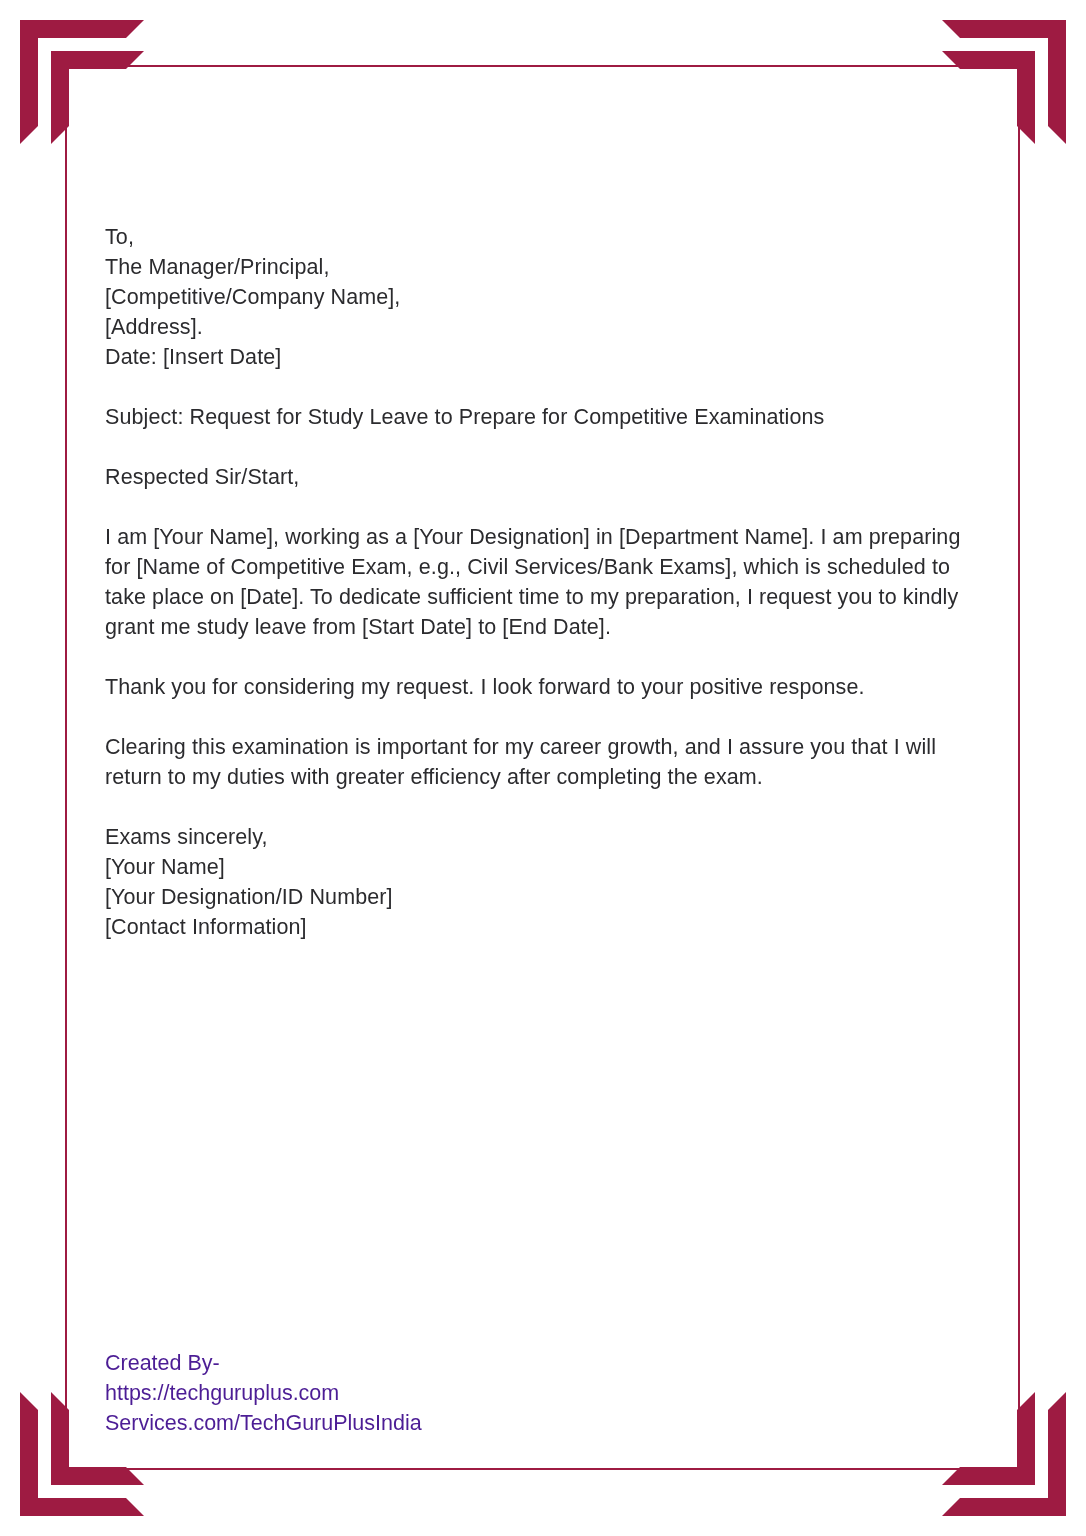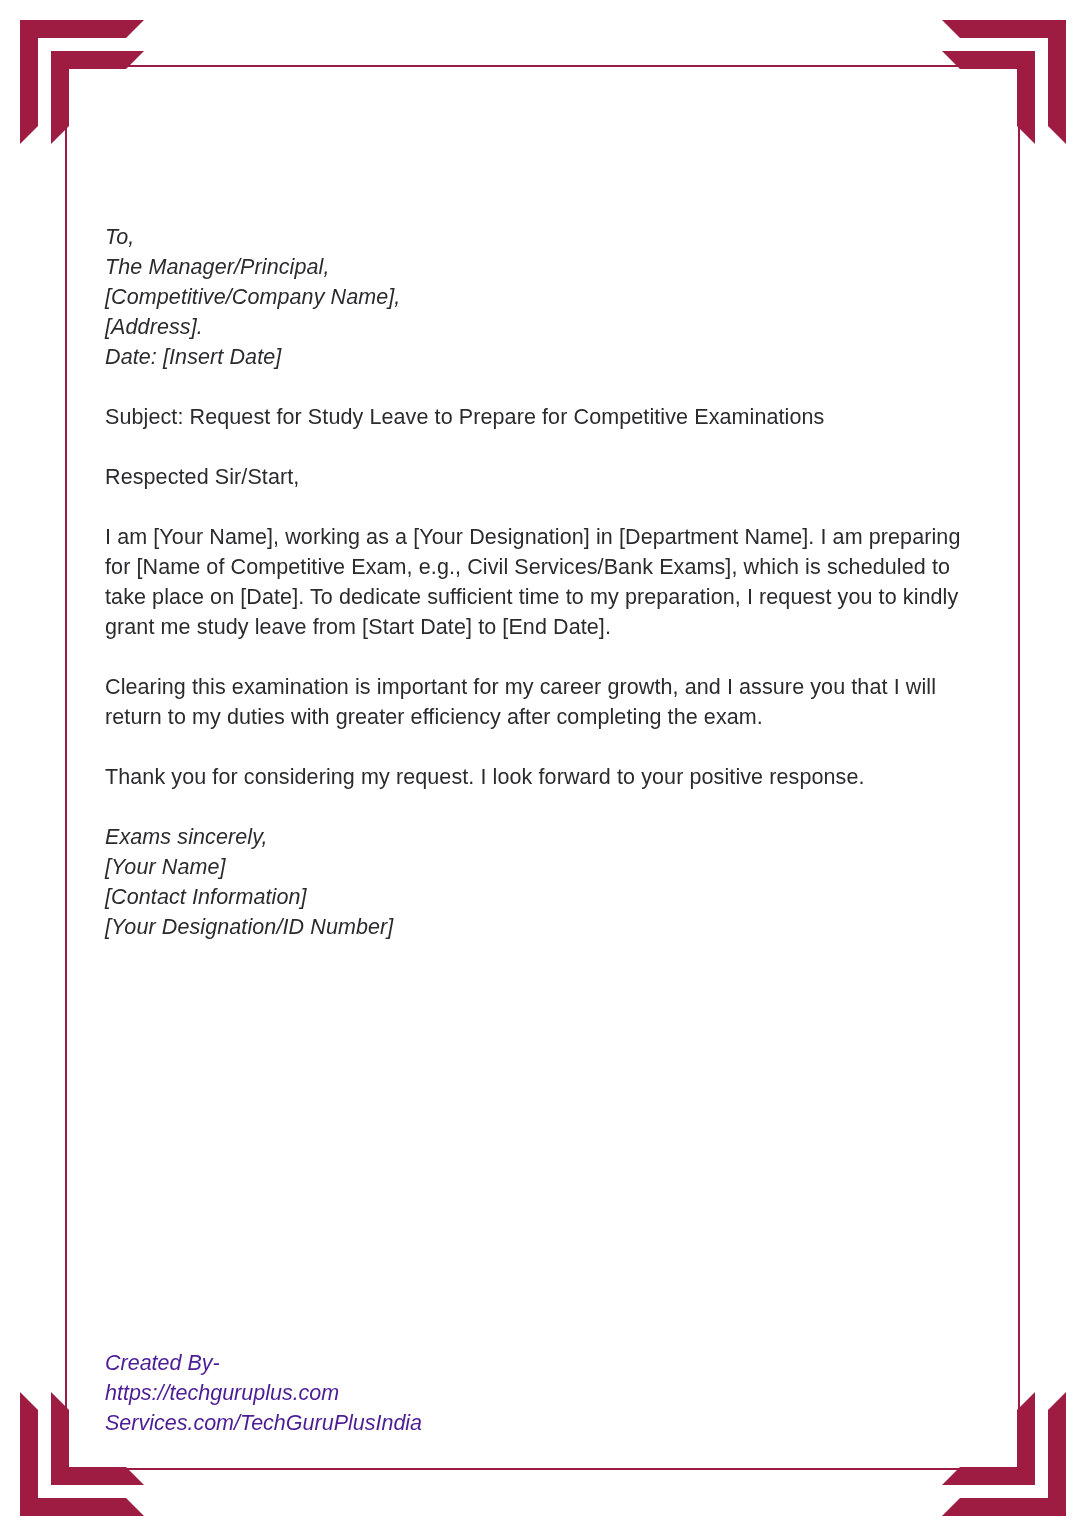--- a/index.html
+++ b/index.html
@@ -49,21 +49,21 @@
     width: 878px;
     color: #2B2B2E;
     font-size: 21.5px;
     line-height: 30px;
     letter-spacing: 0.1px;
   }
   .block {
     margin: 0 0 30px 0;
     white-space: normal;
   }
-  .line { display: block; font-style: italic; }
+  .line { display: block; }
 
   .footer {
     position: absolute;
     left: 105px;
     top: 1348px;
     width: 600px;
     color: #4c1d95;
     font-size: 21.5px;
     line-height: 30px;
   }
@@ -112,29 +112,29 @@
       <span class="line">[Address].</span>
       <span class="line">Date: [Insert Date]</span>
     </div>
 
     <div class="block">Subject: Request for Study Leave to Prepare for Competitive Examinations</div>
 
     <div class="block">Respected Sir/Start,</div>
 
     <div class="block">I am [Your Name], working as a [Your Designation] in [Department Name]. I am preparing for [Name of Competitive Exam, e.g., Civil Services/Bank Exams], which is scheduled to take place on [Date]. To dedicate sufficient time to my preparation, I request you to kindly grant me study leave from [Start Date] to [End Date].</div>
 
+    <div class="block">Thank you for considering my request. I look forward to your positive response.</div>
+
     <div class="block">Clearing this examination is important for my career growth, and I assure you that I will return to my duties with greater efficiency after completing the exam.</div>
-
-    <div class="block">Thank you for considering my request. I look forward to your positive response.</div>
 
     <div class="block">
       <span class="line">Exams sincerely,</span>
       <span class="line">[Your Name]</span>
+      <span class="line">[Your Designation/ID Number]</span>
       <span class="line">[Contact Information]</span>
-      <span class="line">[Your Designation/ID Number]</span>
     </div>
 
   </div>
 
   <div class="footer">
     <span class="line">Created By-</span>
     <span class="line">https://techguruplus.com</span>
     <span class="line">Services.com/TechGuruPlusIndia</span>
   </div>
 

